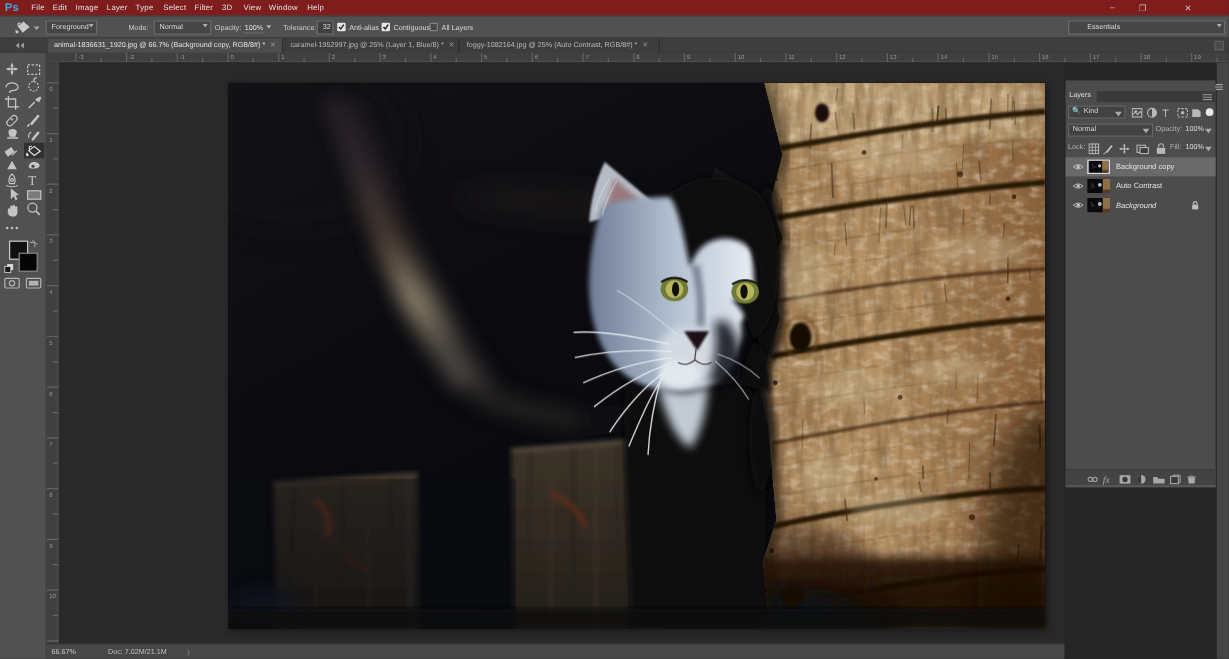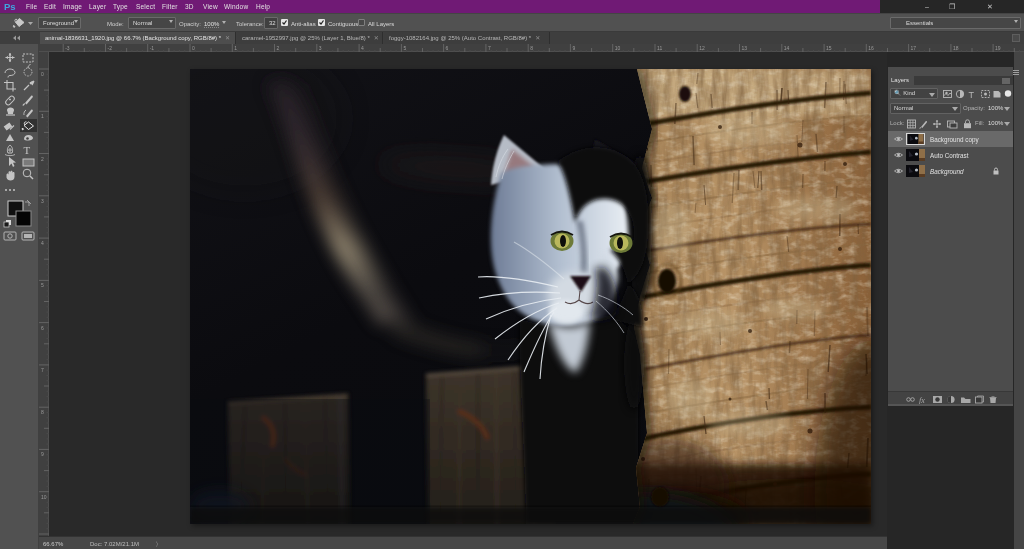--- a/index.html
+++ b/index.html
@@ -1,20 +1,20 @@
 <!DOCTYPE html>
 <html><head>
 <meta charset="utf-8">
 <style>
 *{margin:0;padding:0;box-sizing:border-box;}
 html,body{width:1024px;height:549px;overflow:hidden;background:#262626;font-family:"Liberation Sans",sans-serif;}
 #app{position:absolute;left:0;top:0;width:1024px;height:549px;background:#262626;}
 .abs{position:absolute;}
 
-#menubar{position:absolute;left:0;top:0;width:880px;height:13px;background:#701a75;}
+#menubar{position:absolute;left:0;top:0;width:1024px;height:13px;background:#7f1d1d;}
 #menubar .mi{position:absolute;top:3px;font-size:6.5px;color:#e2e2e2;letter-spacing:0.2px;}
 #pslogo{position:absolute;left:4px;top:1px;font-size:9.5px;font-weight:bold;color:#3fa5e0;}
 .winbtn{position:absolute;top:3px;font-size:7px;color:#c8c8c8;}
 
 #optbar{position:absolute;left:0;top:13px;width:1024px;height:19px;background:#515151;border-top:1px solid #444444;border-bottom:1px solid #3a3a3a;}
 .dd{position:absolute;background:#464646;border:1px solid #6a6a6a;border-radius:1px;color:#dcdcdc;font-size:6px;line-height:10px;padding-left:4px;}
 .dd .car{position:absolute;right:2px;top:2px;width:0;height:0;border-left:2.5px solid transparent;border-right:2.5px solid transparent;border-top:3px solid #b0b0b0;}
 .olbl{position:absolute;top:7px;font-size:6px;color:#cecece;}
 .oval{position:absolute;top:7px;font-size:6px;color:#e0e0e0;}
 .cb{position:absolute;top:5px;width:7px;height:7px;background:#e6e6e6;border-radius:1px;}

